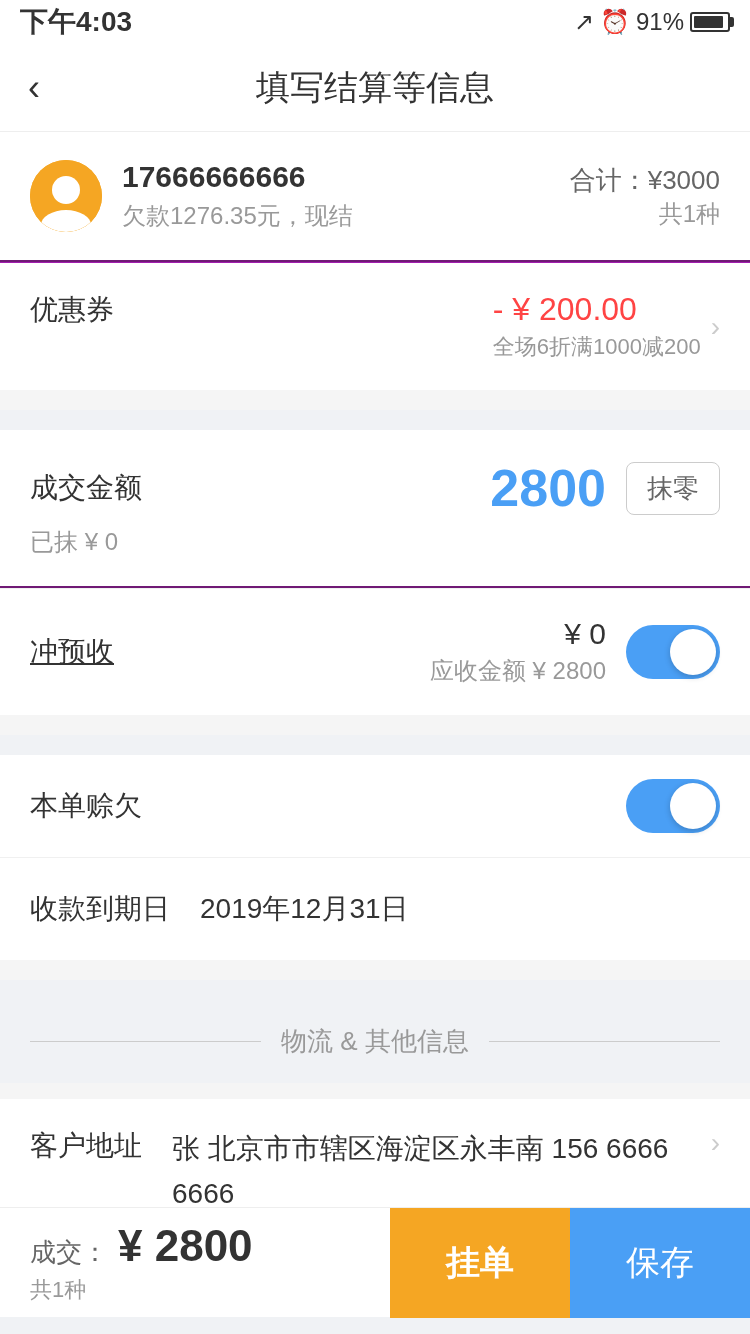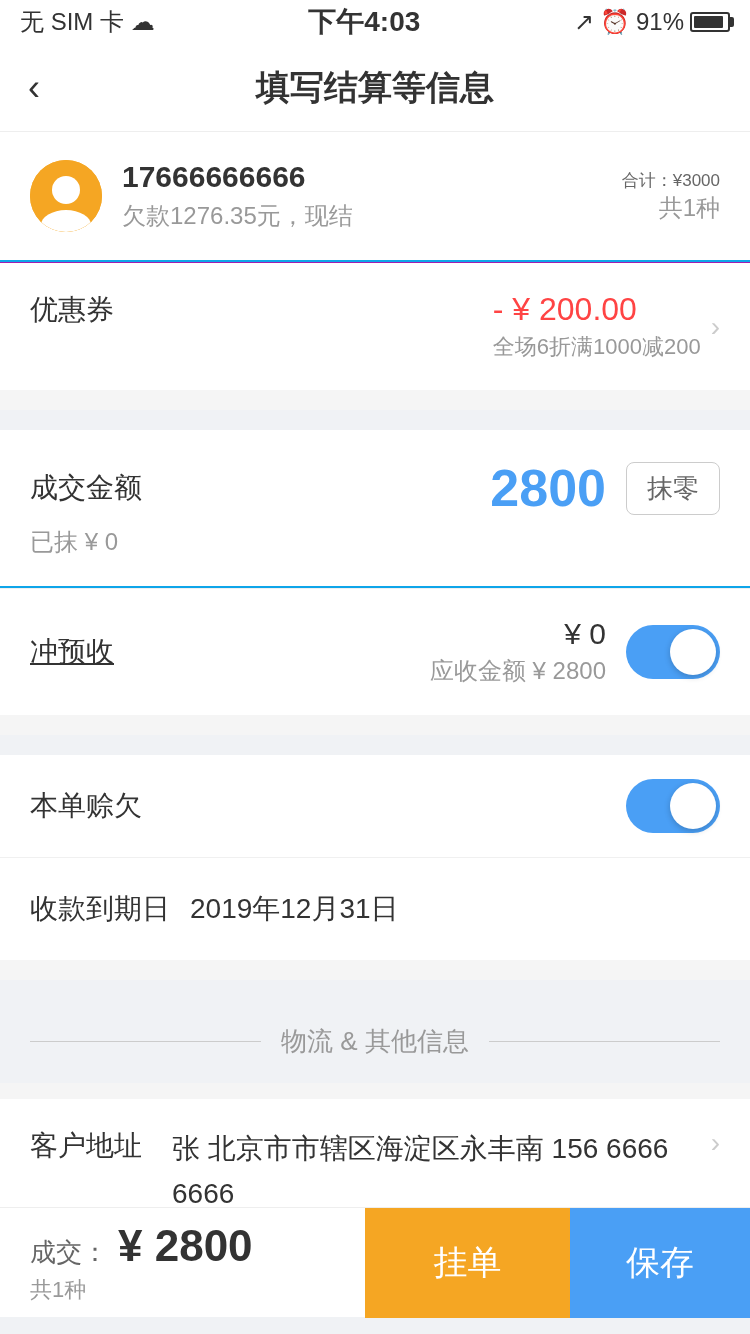--- a/index.html
+++ b/index.html
@@ -67,33 +67,33 @@
     }
     .nav-back {
       position: absolute;
       left: 28px;
       font-size: 36px;
       color: #333;
       cursor: pointer;
     }
     .nav-title {
       font-size: 34px;
-      font-weight: 700;
+      font-weight: 400;
       color: #333;
     }
 
     
     .content {
       flex: 1;
       padding-bottom: 120px;
     }
 
     
     .card {
-      background: #0ea5e9;
+      background: #701a75;
       margin-bottom: 20px;
     }
 
     
     .user-row {
       display: flex;
       align-items: center;
       justify-content: space-between;
       padding: 28px 30px;
       background: #fff;
@@ -140,21 +140,21 @@
       transform: translateX(-50%);
       width: 50px;
       height: 30px;
       background: #fff;
       border-radius: 50% 50% 0 0;
     }
     .user-info { display: flex; flex-direction: column; gap: 6px; }
     .user-phone { font-size: 30px; font-weight: 600; color: #333; }
     .user-sub { font-size: 24px; color: #999; }
     .user-right { text-align: right; }
-    .total-label { font-size: 17px; color: #666; }
+    .total-label { font-size: 26px; color: #666; }
     .total-count { font-size: 24px; color: #999; }
 
     
     .coupon-row {
       display: flex;
       justify-content: space-between;
       padding: 28px 30px;
       background: #fff;
       border-top: 1px solid #a21caf;
     }
@@ -245,21 +245,21 @@
     }
     .debt-label { font-size: 28px; color: #333; }
 
     
     .duedate-row {
       display: flex;
       align-items: center;
       padding: 32px 30px;
       background: #fff;
       border-top: 1px solid #f0f0f0;
-      gap: 20px;
+      gap: 30px;
     }
     .duedate-label { font-size: 28px; color: #333; flex-shrink: 0; }
     .duedate-value { font-size: 28px; color: #333; }
 
     
     .logistics-header {
       display: flex;
       align-items: center;
       justify-content: center;
       padding: 24px 30px;
@@ -310,51 +310,48 @@
       padding: 0 30px;
       display: flex;
       flex-direction: column;
       gap: 4px;
     }
     .footer-deal { display: flex; align-items: baseline; gap: 10px; }
     .footer-deal-label { font-size: 26px; color: #666; }
     .footer-deal-amount { font-size: 44px; font-weight: 700; color: #333; }
     .footer-deal-count { font-size: 22px; color: #999; }
     .footer-btn-hang {
-      width: 205px;
+      width: 180px;
       height: 110px;
       background: #f5a623;
       display: flex;
       align-items: center;
       justify-content: center;
       font-size: 34px;
       color: #fff;
-      font-weight: 400;
+      font-weight: 700;
       cursor: pointer;
     }
     .footer-btn-save {
       width: 180px;
       height: 110px;
       background: #4a9ff5;
       display: flex;
       align-items: center;
       justify-content: center;
       font-size: 34px;
       color: #fff;
       font-weight: 500;
       cursor: pointer;
     }
   </style>
 </head>
 <body>
 
 <div class="status-bar">
-  <div class="status-left">
-    <span>无 SIM 卡  ☁</span>
-  </div>
   <div class="status-center">下午4:03</div>
   <div class="status-right">
     <span>↗</span>
     <span>⏰</span>
     <span>91%</span>
     <span class="battery-icon">
       <div class="battery-fill"></div>
     </span>
   </div>
 </div>

